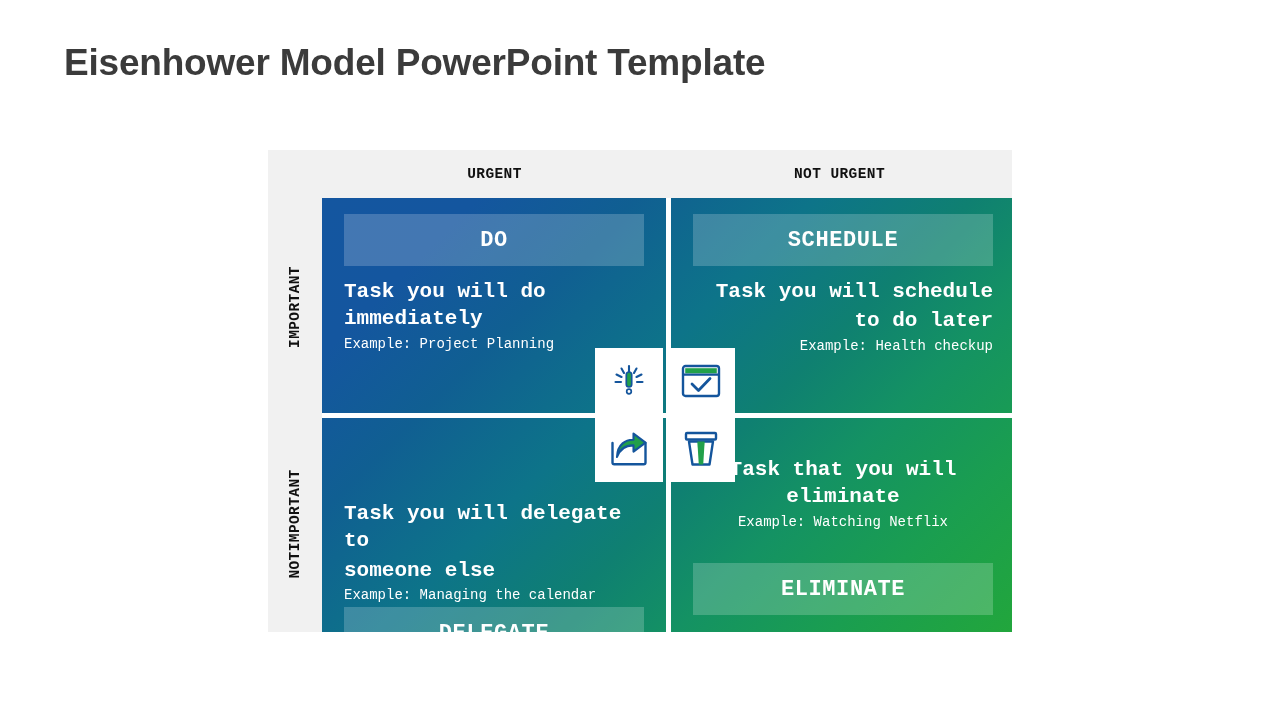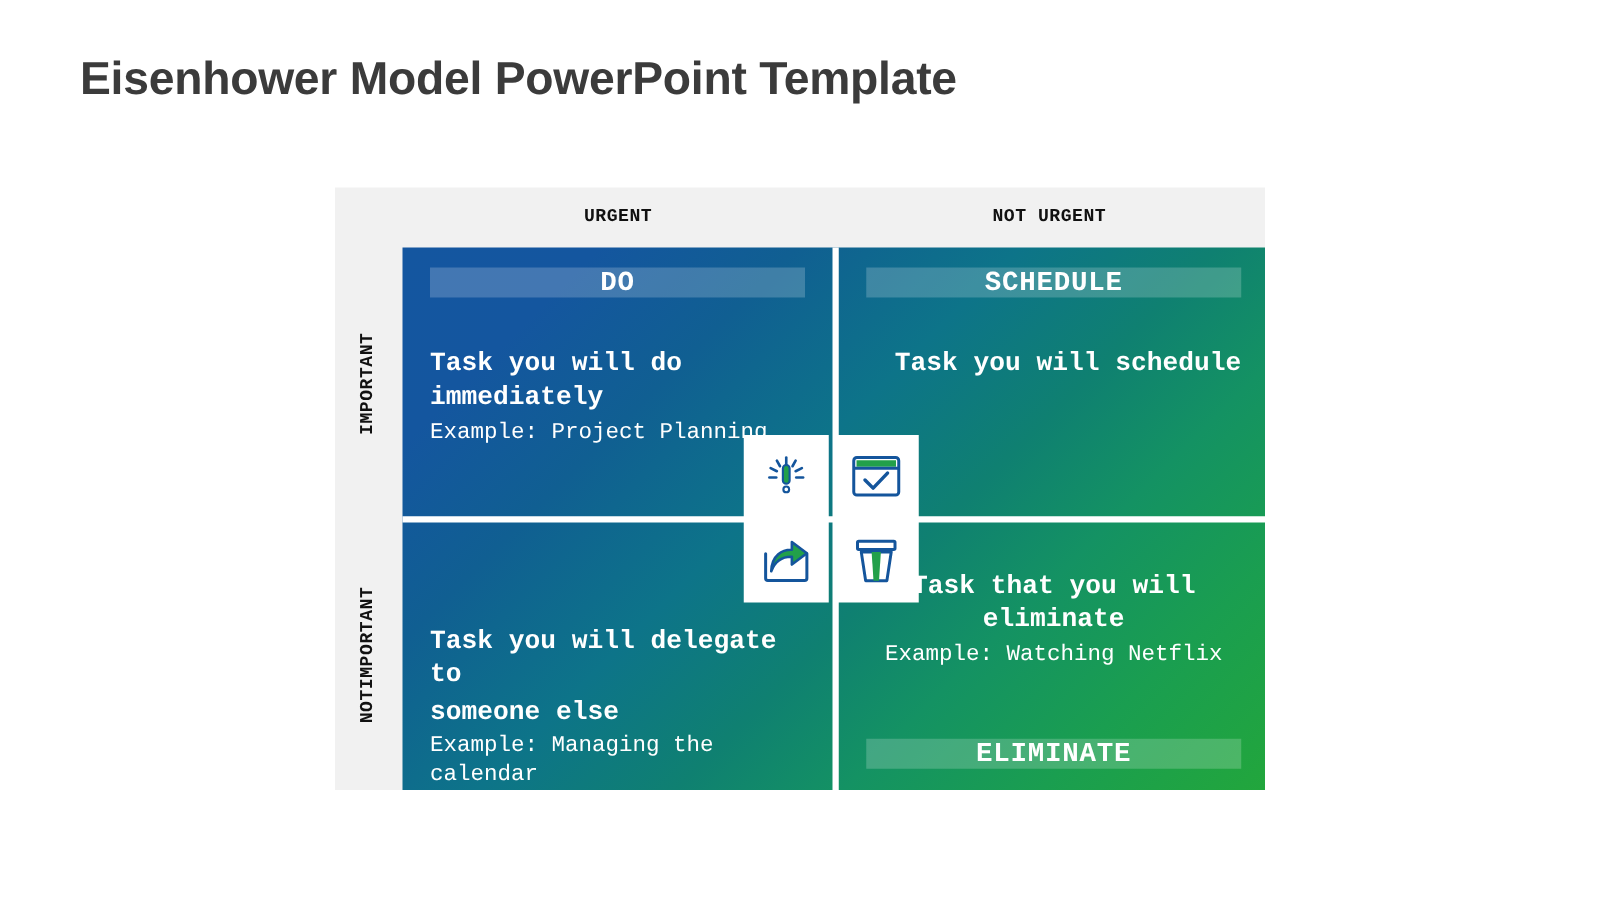--- a/index.html
+++ b/index.html
@@ -122,21 +122,21 @@
   .quad.tl{ left:0;   top:0; }
   .quad.tr{ left:349px; top:0; }
   .quad.bl{ left:0;   top:220px;margin-top:44px; }
   .quad.br{ left:349px; top:220px; }
 
   
   .quad-bar{
     position:absolute;
     left:22px;
     width:300px;
-    height:24px;
+    height:52px;
     background:rgba(255,255,255,0.20);
     display:flex;
     align-items:center;
     justify-content:center;
   }
   .quad-bar.top{ top:16px; }
   .quad-bar.bottom{ bottom:18px;justify-content:center; }
   .quad-bar .bar-text{
     color:#ffffff;
     font-size:22px;
@@ -156,21 +156,21 @@
 
   .task-line{
     color:#ffffff;
     font-size:21px;
     font-weight:bold;
     line-height:1.3;
     margin:0 0 2px 0;
   }
   .example-line{
     color:#ffffff;
-    font-size:18px;
+    font-size:14px;
     font-weight:400;
     line-height:1.3;
     margin:0;
   }
 
   
   .icon-cluster{
     position:absolute;
     left:595px; top:348px;
     width:140px; height:136px;
@@ -224,20 +224,22 @@
         <p class="example-line">Example: Project Planning</p>
       </div>
     </div>
 
     <div class="quad tr">
       <div class="quad-bar top">
         <span class="bar-text">SCHEDULE</span>
       </div>
       <div class="quad-body tr-body">
         <p class="task-line">Task you will schedule</p>
+        <p class="task-line">to do later</p>
+        <p class="example-line">Example: Health checkup</p>
       </div>
     </div>
 
     <div class="quad bl">
       <div class="quad-body bl-body">
         <p class="task-line">Task you will delegate to</p>
         <p class="task-line">someone else</p>
         <p class="example-line">Example: Managing the calendar</p>
       </div>
       <div class="quad-bar bottom">

